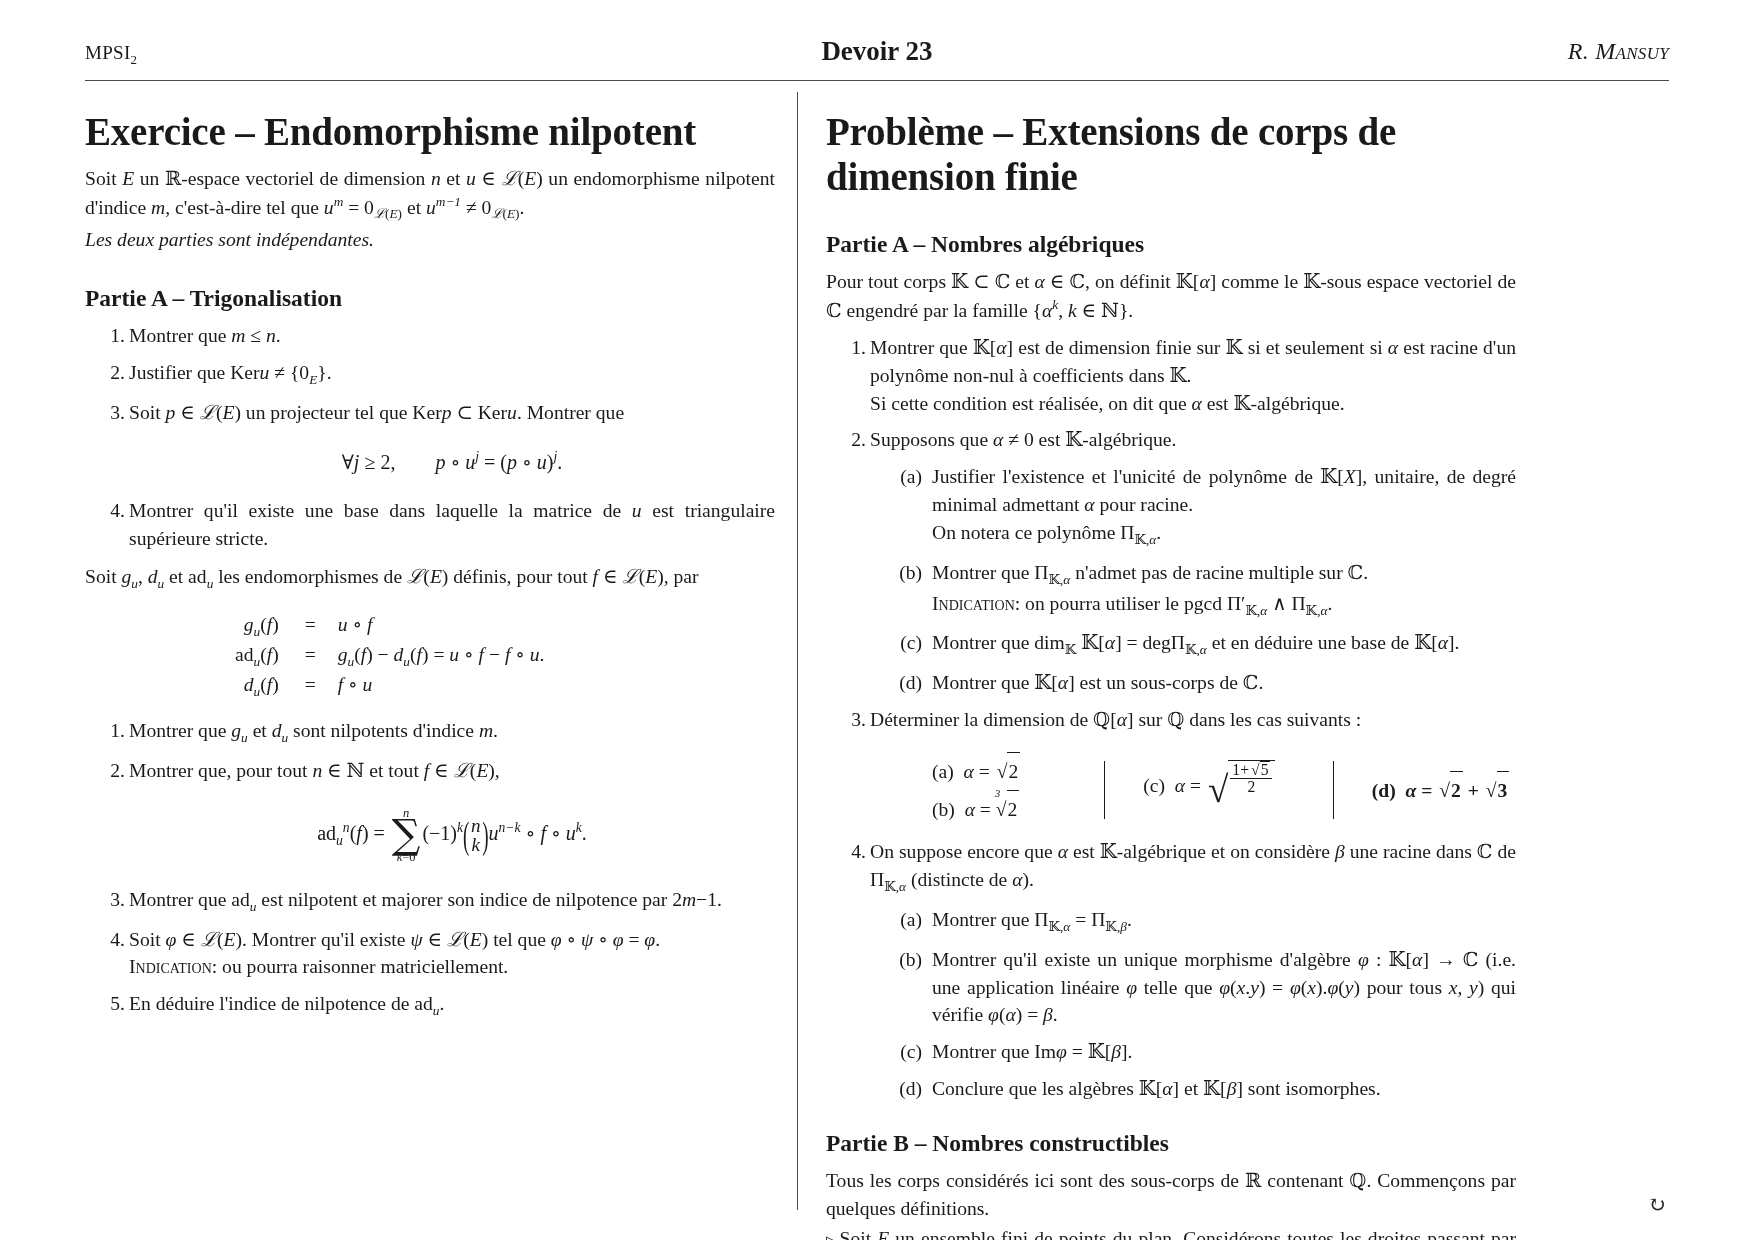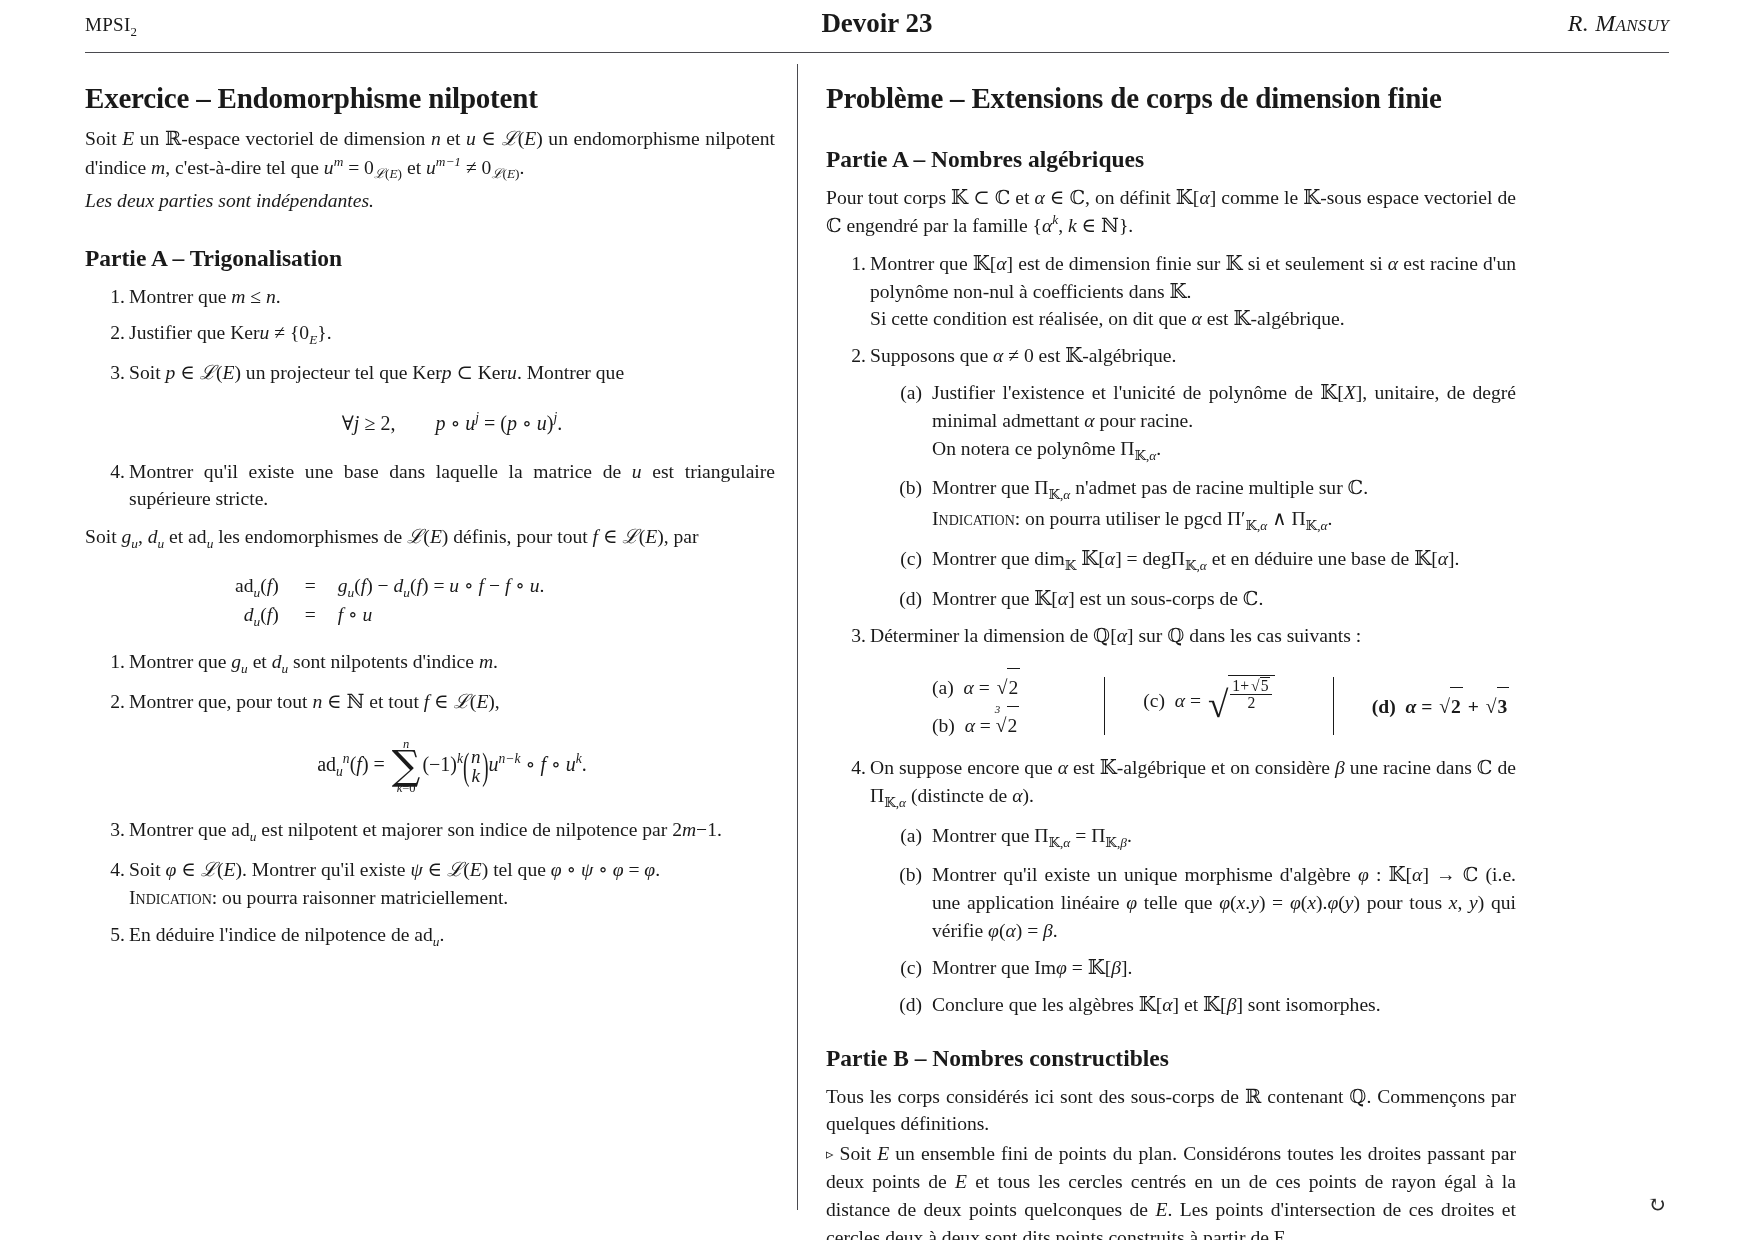--- a/index.html
+++ b/index.html
@@ -3,21 +3,21 @@
 <meta charset="utf-8">
 <style>
   html, body { margin:0; padding:0; background:#ffffff; }
   body {
     width:1754px; height:1240px;
     font-family:"Liberation Serif","DejaVu Serif",serif;
     color:#1a1a1a;
     position:relative;
     overflow:hidden;
   }
-  .page { position:absolute; inset:0; padding:10px; }
+  .page { position:absolute; inset:0; padding:10px;margin-top:28px; }
 
   
   .runhead {
     position:absolute; left:85px; right:85px; top:10px; height:42px;
   }
   .runhead-row { display:flex; align-items:baseline; justify-content:space-between; }
   .rh-left  { font-size:19px; letter-spacing:.3px; }
   .rh-title { font-size:27px; font-weight:bold; position:absolute; left:0; right:0; text-align:center; top:-2px;}
   .rh-right { font-size:24px; letter-spacing:.3px;font-style:italic; }
   .smallcaps { font-variant:small-caps; }
@@ -27,21 +27,21 @@
   }
 
   
   .cols { position:absolute; left:85px; right:85px; top:64px; bottom:30px; display:flex; }
   .col { position:relative; }
   .col-left  { width:690px; padding-right:22px; }
   .divider   { width:0; border-left:1.2px solid #4a4a4f; margin:0 0 0 0; align-self:stretch; }
   .col-right { width:690px; padding-left:28px; }
 
   h1.sect {
-    font-size:29px; font-weight:bold; margin:18px 0 0 0; line-height:1.15;
+    font-size:39px; font-weight:bold; margin:18px 0 0 0; line-height:1.15;
     letter-spacing:-.2px;
   }
   h2.part {
     font-size:23.5px; font-weight:bold; margin:30px 0 9px 0; line-height:1.2;
   }
   h2.part.tight { margin-top:26px; }
 
   p.body {
     font-size:19.6px; line-height:1.42; margin:10px 0 0 0;
     text-align:justify; text-justify:inter-word;
@@ -195,20 +195,25 @@
 
 
       <p class="body">
         Soit <span class="mi">g</span><sub class="it">u</sub>, <span class="mi">d</span><sub class="it">u</sub> et
         ad<sub class="it">u</sub> les endomorphismes de <span class="mi">ℒ</span>(<span class="mi">E</span>) définis,
         pour tout <span class="mi">f</span> ∈ <span class="mi">ℒ</span>(<span class="mi">E</span>), par
       </p>
 
       <table class="eqtable">
         <tbody>
+            <tr>
+          <td class="lhs"><span class="mi">g</span><sub class="it">u</sub>(<span class="mi">f</span>)</td>
+          <td class="eqs">=</td>
+          <td class="rhs"><span class="mi">u</span> ∘ <span class="mi">f</span></td>
+        </tr>
         <tr>
           <td class="lhs">ad<sub class="it">u</sub>(<span class="mi">f</span>)</td>
           <td class="eqs">=</td>
           <td class="rhs">
             <span class="mi">g</span><sub class="it">u</sub>(<span class="mi">f</span>) −
             <span class="mi">d</span><sub class="it">u</sub>(<span class="mi">f</span>) =
             <span class="mi">u</span> ∘ <span class="mi">f</span> − <span class="mi">f</span> ∘ <span class="mi">u</span>.
           </td>
         </tr>
         <tr>

